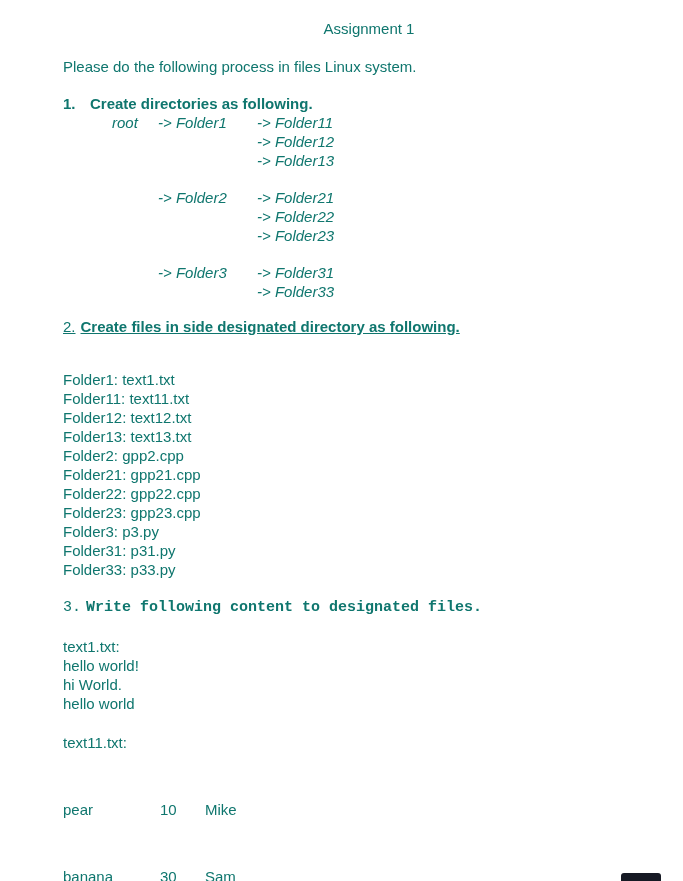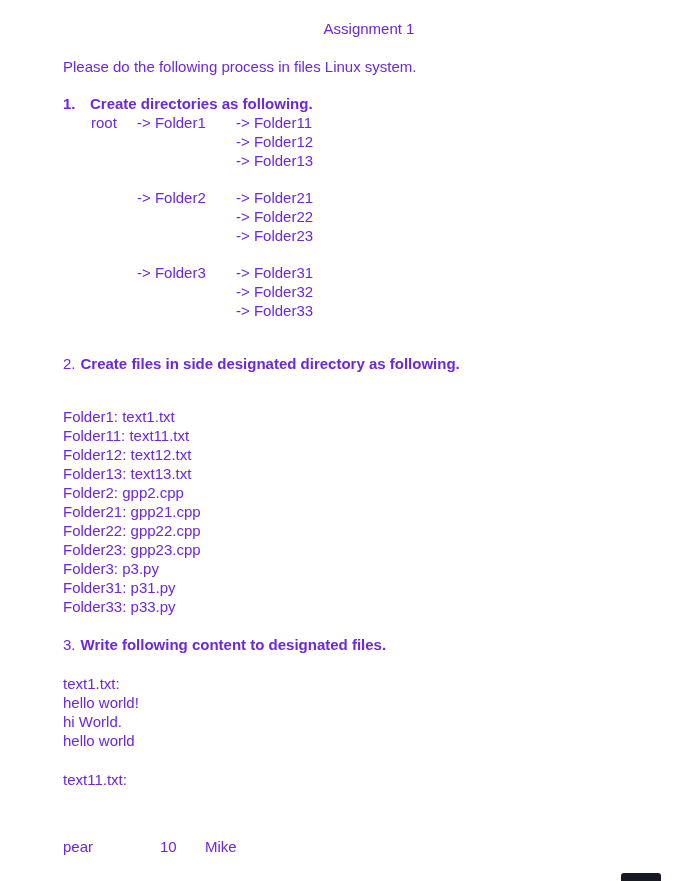--- a/index.html
+++ b/index.html
@@ -5,21 +5,21 @@
   html, body {
     margin: 0;
     padding: 0;
     background: #ffffff;
   }
   .page {
     position: relative;
     width: 683px;
     height: 881px;
     background: #ffffff;
-    color: #6d28d9;
+    color: #0f766e;
     font-family: "Liberation Sans", "DejaVu Sans", sans-serif;
     font-size: 15px;
     line-height: 19px;
     overflow: hidden;
     box-sizing: border-box;
     padding: 19px 8px 0 63px;
   }
   .title {
     text-align: center;
     
@@ -30,28 +30,29 @@
   .h-text { font-weight: bold; }
   .s1 .h-num {
     display: inline-block;
     width: 27px;
     font-weight: bold;
   }
   .s2 .h-num, .s3 .h-num {
     font-weight: normal;
     margin-right: 5px;
   }
-  .s2 { margin-top: 34px; }
-  .s3 { margin-top: 19px; }
+  .s2 { margin-top: 16px; text-decoration: underline; }
+  .s3 { margin-top: 19px; font-family: Liberation Mono, monospace; }
 
   .tree { margin-top: 0; }
   .tree-row {
     display: flex;
-    margin-left: 28px;
+    margin-left: 49px;
     white-space: pre;
+    font-style: italic;
   }
   .tree-row.group-gap { margin-top: 18px; }
   .tree-c1 { width: 46px; }
   .tree-c2 { width: 99px; }
   .tree-c3 { flex: 1; }
 
   .file-list { margin-top: 34px; }
 
   .file-label { margin-top: 20px; }
   .content-block { }
@@ -99,23 +100,20 @@
     <div class="tree-row">
       <span class="tree-c1"></span><span class="tree-c2"></span><span class="tree-c3">-&gt; Folder22</span>
     </div>
     <div class="tree-row">
       <span class="tree-c1"></span><span class="tree-c2"></span><span class="tree-c3">-&gt; Folder23</span>
     </div>
     <div class="tree-row group-gap">
       <span class="tree-c1"></span><span class="tree-c2">-&gt; Folder3</span><span class="tree-c3">-&gt; Folder31</span>
     </div>
     <div class="tree-row">
-      <span class="tree-c1"></span><span class="tree-c2"></span><span class="tree-c3">-&gt; Folder32</span>
-    </div>
-    <div class="tree-row">
       <span class="tree-c1"></span><span class="tree-c2"></span><span class="tree-c3">-&gt; Folder33</span>
     </div>
   </div>
 
   <div class="heading s2"><span class="h-num">2.</span><span class="h-text">Create files in side designated directory as following.</span></div>
 
   <div class="file-list">
     <div>Folder1: text1.txt</div>
     <div>Folder11: text11.txt</div>
     <div>Folder12: text12.txt</div>

